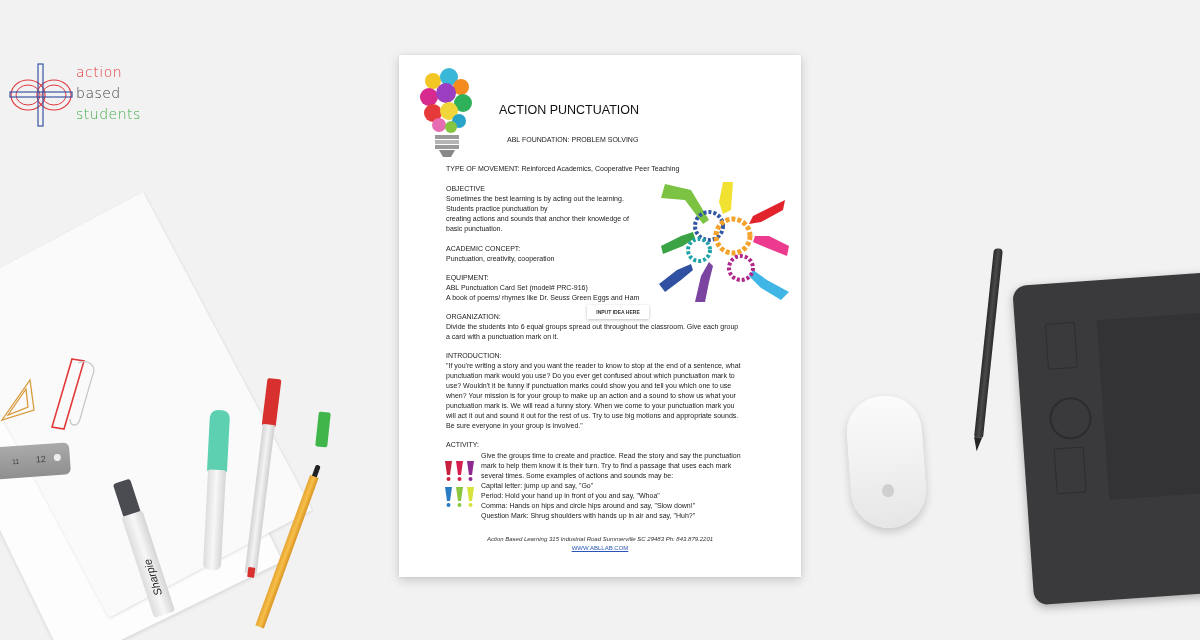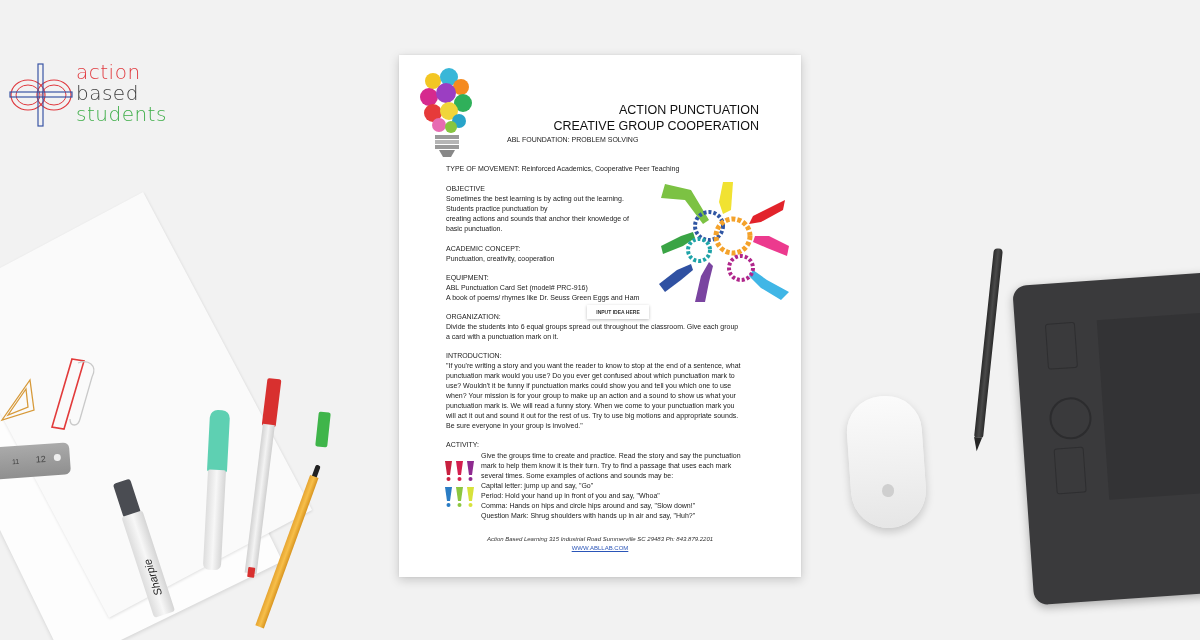--- a/index.html
+++ b/index.html
@@ -6,36 +6,36 @@
   html, body { width: 1200px; height: 640px; overflow: hidden; }
   body {
     background: #f2f2f2;
     position: relative;
     font-family: "Liberation Sans", sans-serif;
   }
   .abs { position: absolute; }
 
   
   .logo { left: 8px; top: 60px; width: 175px; height: 72px; }
-  .logo-text { position: absolute; left: 68px; top: 2px; font-family: "DejaVu Sans", sans-serif; font-size: 20px; line-height: 21px; letter-spacing: 0.5px; font-weight: 300; }
+  .logo-text { position: absolute; left: 68px; top: 2px; font-family: "DejaVu Sans", sans-serif; font-size: 14px; line-height: 21px; letter-spacing: 0.5px; font-weight: 300; }
   .logo-text span { display: block; }
 
   
   .paper1 { left: -60px; top: 300px; width: 230px; height: 360px; background: #fafafa; transform: rotate(-28deg); transform-origin: top left; box-shadow: 0 1px 3px rgba(0,0,0,0.12); }
   .paper2 { left: -100px; top: 325px; width: 240px; height: 380px; background: #fdfdfd; transform: rotate(-26deg); transform-origin: top left; box-shadow: 0 1px 4px rgba(0,0,0,0.15); }
 
   
   .doc {
     left: 399px; top: 55px; width: 402px; height: 522px;
     background: #ffffff;
     box-shadow: 0 3px 10px rgba(0,0,0,0.18), 0 0 2px rgba(0,0,0,0.08);
     color: #222;
   }
   .doc .t { position: absolute; font-size: 7px; line-height: 10px; color: #222; white-space: nowrap; }
-  .doc .title { font-size: 12.5px; line-height: 16px; text-align: right; width: 260px; left: 100px; color: #111; }
+  .doc .title { font-size: 12.5px; line-height: 16px; text-align: left; width: 260px; left: 100px; color: #111; }
   .doc .footer { font-size: 6px; color: #333; font-style: italic; text-align: center; width: 402px; left: 0; }
   .doc .link { font-size: 6px; color: #2a55b8; text-decoration: underline; text-align: center; width: 402px; left: 0; }
   .input-idea { left: 188px; top: 250px; width: 62px; height: 14px; background: #fff; box-shadow: 0 1px 3px rgba(0,0,0,0.25); font-size: 5px; font-weight: bold; text-align: center; line-height: 14px; color: #333; }
 
   
   .marker-black { left: 132px; top: 478px; width: 22px; height: 140px; transform: rotate(-18deg); transform-origin: center; }
   .sharpie-green { left: 206px; top: 410px; width: 22px; height: 160px; transform: rotate(3deg); }
   .pen-red { left: 255px; top: 378px; width: 14px; height: 205px; transform: rotate(7deg); }
   .cap-green { left: 317px; top: 412px; width: 12px; height: 35px; background: #3fb54a; border-radius: 2px; transform: rotate(6deg); }
   .pen-orange { left: 284px; top: 460px; width: 9px; height: 175px; transform: rotate(20deg); }
@@ -121,21 +121,20 @@
     <circle cx="40" cy="54" r="7" fill="#28a4c9"></circle>
     <circle cx="20" cy="58" r="7" fill="#e76bb2"></circle>
     <circle cx="32" cy="60" r="6" fill="#86c540"></circle>
     <rect x="16" y="68" width="24" height="4" fill="#9a9a9a"></rect>
     <rect x="16" y="73" width="24" height="4" fill="#b5b5b5"></rect>
     <rect x="16" y="78" width="24" height="4" fill="#9a9a9a"></rect>
     <path d="M20 83 L36 83 L32 90 L24 90 Z" fill="#888"></path>
   </svg>
 
   <div class="t title" style="top:47px;">ACTION PUNCTUATION</div>
-  <div class="t title" style="top:63px;">CREATIVE GROUP COOPERATION</div>
   <div class="t" style="left:108px;top:80px;">ABL FOUNDATION: PROBLEM SOLVING</div>
 
   <div class="t" style="left:47px;top:109px;">TYPE OF MOVEMENT: Reinforced Academics, Cooperative Peer Teaching</div>
 
   <div class="t" style="left:47px;top:129px;">OBJECTIVE</div>
   <div class="t" style="left:47px;top:139px;">Sometimes the best learning is by acting out the learning.</div>
   <div class="t" style="left:47px;top:149px;">Students practice punctuation by</div>
   <div class="t" style="left:47px;top:159px;">creating actions and sounds that anchor their knowledge of</div>
   <div class="t" style="left:47px;top:169px;">basic punctuation.</div>
 

